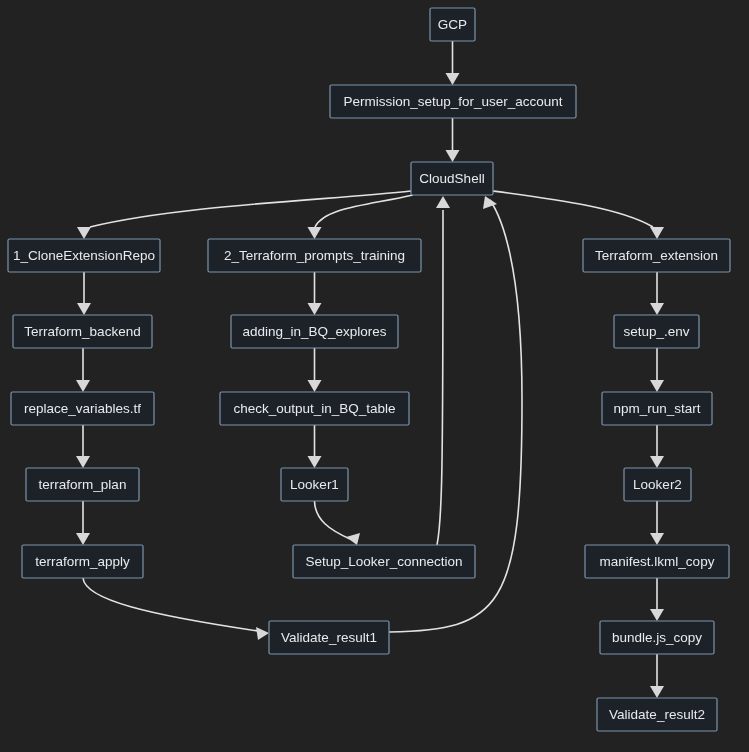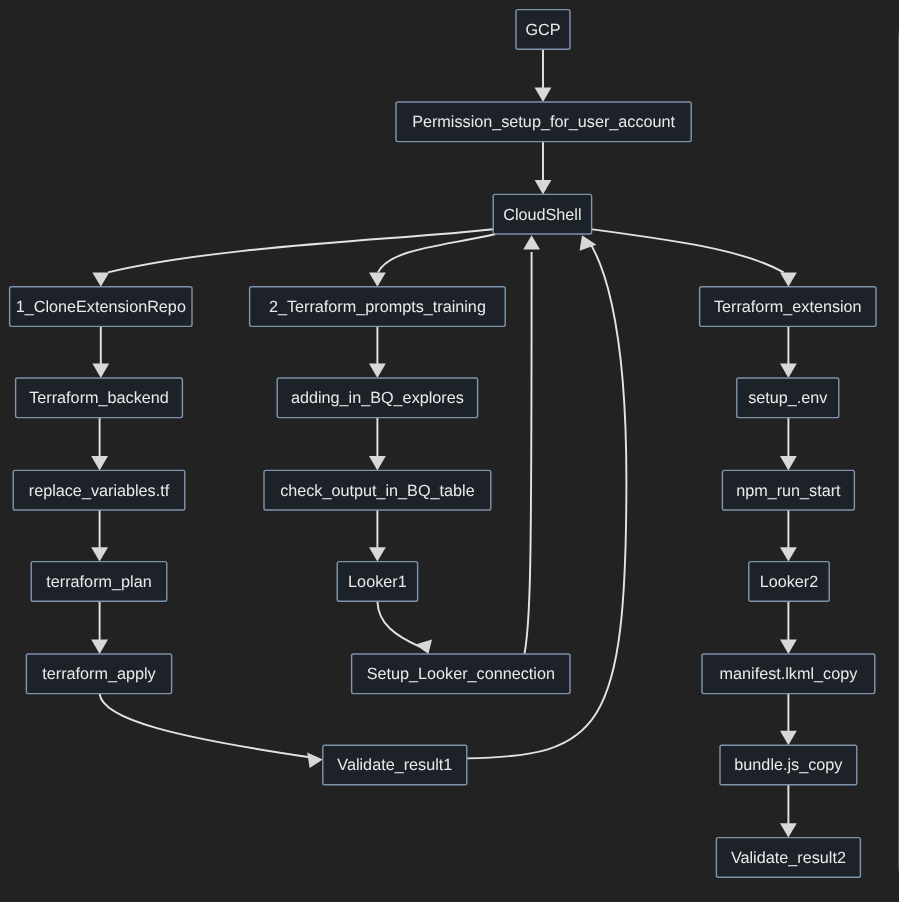--- a/index.html
+++ b/index.html
@@ -10,22 +10,21 @@
   body {
     width: 749px;
     height: 752px;
     overflow: hidden;
     font-family: "Liberation Sans", sans-serif;
   }
   #diagram-root {
     position: relative;
     width: 749px;
     height: 752px;
-    background: #fca5a5;
-    border-radius: 30px;
+    background: #737373;
   }
   svg#flow {
     display: block;
     width: 749px;
     height: 752px;
   }
   .node-rect {
     fill: #1d2228;
     stroke: #7d93aa;
     stroke-width: 1.2;

